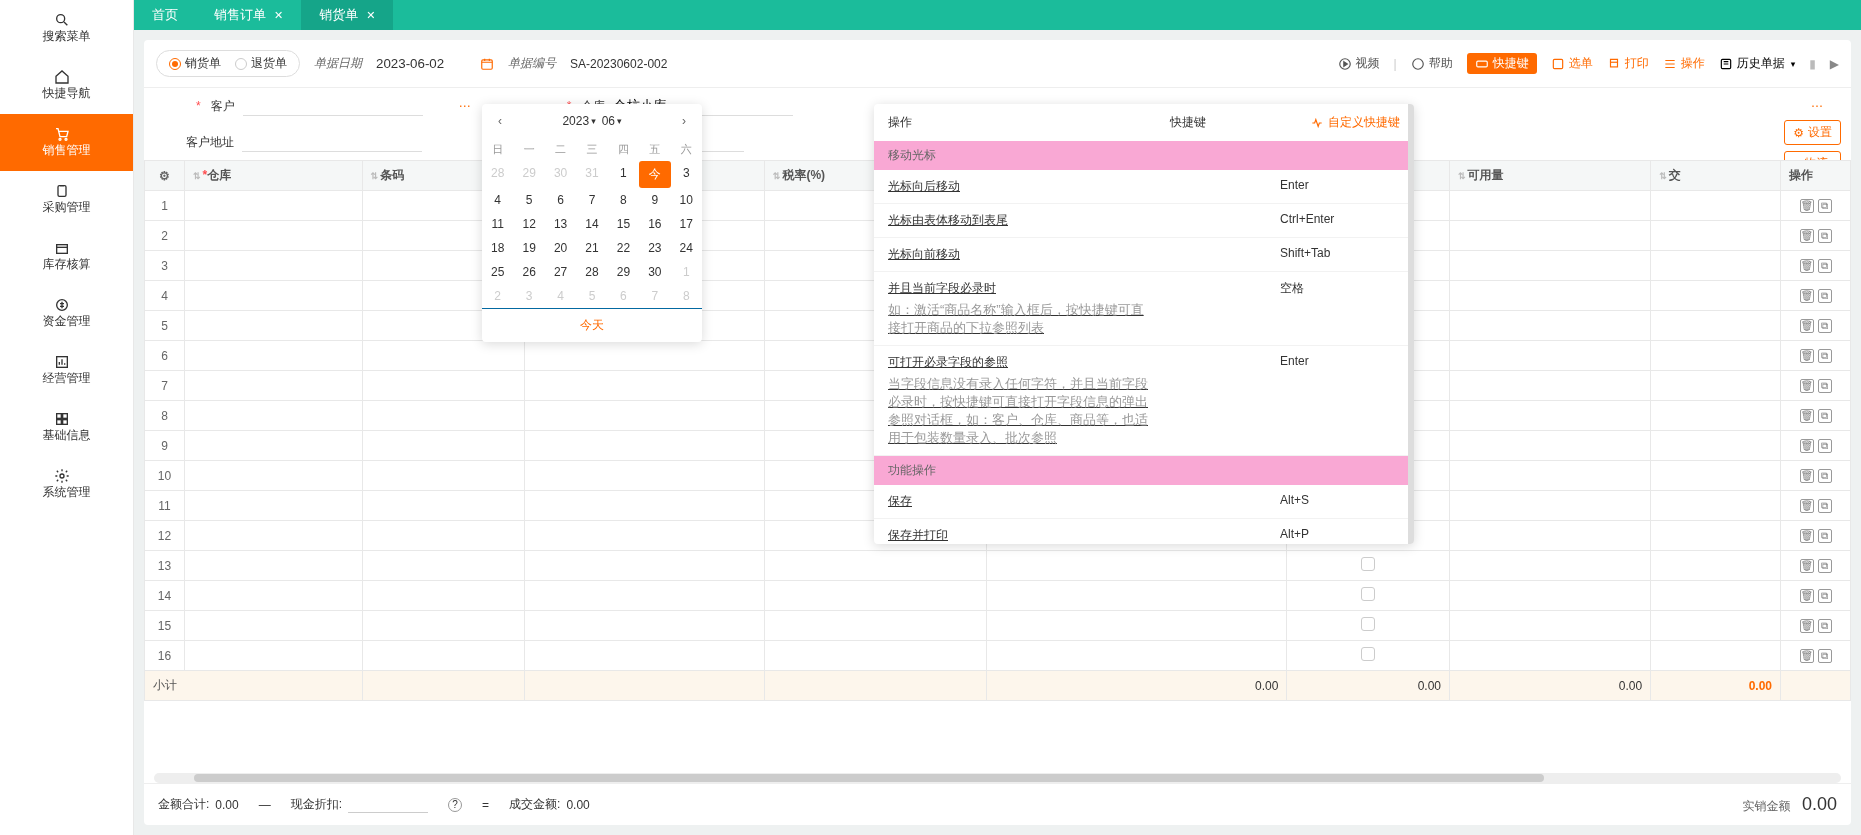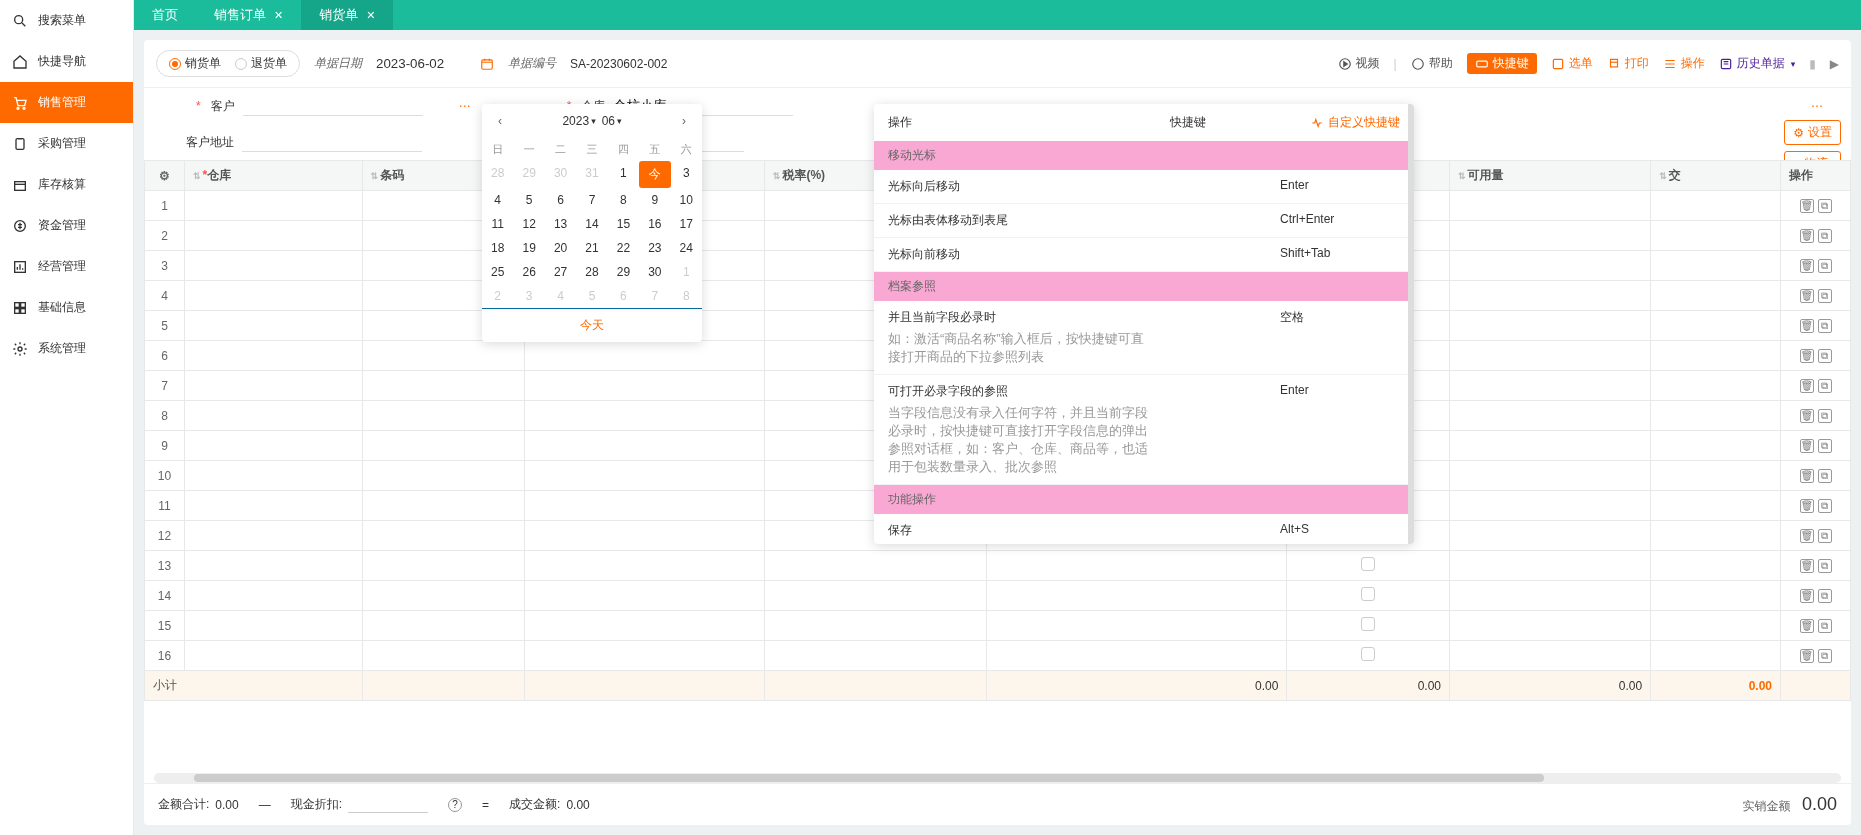--- a/index.html
+++ b/index.html
@@ -1,19 +1,19 @@
 <!DOCTYPE html>
 <html><head>
 <meta charset="utf-8">
 <style>
 * { box-sizing: border-box; margin: 0; padding: 0; }
 body { font-family: "Microsoft YaHei", Arial, sans-serif; font-size: 12px; color: #333; background: #f5f5f5; overflow: hidden; }
 .app { display: flex; height: 835px; width: 1861px; }
 .sidebar { width: 134px; background: #fff; border-right: 1px solid #e8e8e8; }
-.side-item { display: flex; align-items: center; padding: 12px 12px; cursor: pointer; color: #333; }
+.side-item { display: flex; align-items: center; padding: 12px 12px; cursor: pointer; color: #333; flex-direction: column; }
 .side-item.active { background: #ff6a00; color: #fff; }
 .side-item .icn { width: 16px; height: 16px; margin-right: 10px; display: inline-flex; align-items: center; justify-content: center; }
 .main { flex: 1; display: flex; flex-direction: column; background: #eef1f1; position: relative; }
 .tabs { height: 30px; background: #1bbc9b; display: flex; align-items: stretch; }
 .tab { padding: 0 18px; display: flex; align-items: center; color: #fff; cursor: pointer; font-size: 13px; }
 .tab.active { background: #15a589; }
 .tab .x { margin-left: 8px; font-size: 11px; }
 .content { flex: 1; padding: 10px; overflow: hidden; position: relative; }
 .panel { background: #fff; border-radius: 4px; position: relative; height: 100%; display: flex; flex-direction: column; }
 .topbar { display: flex; align-items: center; padding: 10px 12px; border-bottom: 1px solid #eee; gap: 14px; }
@@ -68,21 +68,21 @@
 .cal-grid .day.today { background: #ff6a00; color: #fff; border-radius: 3px; }
 .cal-foot { text-align: center; padding: 8px; color: #ff6a00; cursor: pointer; border-top: 1px solid #0369a1; }
 
 .shortcuts { position: absolute; top: 74px; left: 740px; width: 540px; max-height: 440px; background: #fff; box-shadow: 0 2px 12px rgba(0,0,0,.15); border-radius: 4px; z-index: 20; display: flex; flex-direction: column; overflow: hidden; }
 .sc-head { display: flex; align-items: center; padding: 10px 14px; }
 .sc-head .t1 { flex: 1; }
 .sc-custom { color: #ff6a00; display: flex; align-items: center; gap: 4px; cursor: pointer; }
 .sc-body { overflow-y: auto; }
 .sc-section { background: #f9a8d4; padding: 6px 14px; color: #666; }
 .sc-row { display: flex; padding: 8px 14px; border-bottom: 1px solid #f2f2f2; }
-.sc-row .op { flex: 1; }
+.sc-row .op { flex: 1; text-decoration: underline; }
 .sc-row .key { width: 120px; color: #333; }
 .sc-row .desc { color: #999; font-size: 13px; margin-top: 4px; max-width: 260px; }
 .scroll-hint { position: absolute; right: 0; top: 0; bottom: 0; width: 6px; background: #ddd; }
 .hscroll { height: 10px; background: #eee; margin: 0 10px; border-radius: 5px; position: relative; }
 .hscroll .thumb { position: absolute; left: 40px; width: 80%; top: 1px; bottom: 1px; background: #ccc; border-radius: 5px; }
 svg { display: block; }
 </style>
 </head>
 <body>
 
@@ -249,21 +249,21 @@
                   <path d="M6 9V4h12v5"></path>
                 </svg>
               <span>打印</span>
             </div>
             <div class="tb-btn" style="color:#ff6a00">
               <svg class="icn-s" viewBox="0 0 24 24" fill="none" stroke="currentColor" stroke-width="2">
                   <path d="M4 6h16M4 12h16M4 18h16"></path>
                 </svg>
               <span>操作</span>
             </div>
-            <div class="tb-btn" style="color:#4c1d95">
+            <div class="tb-btn" style="color:#000000">
               <svg class="icn-s" viewBox="0 0 24 24" fill="none" stroke="currentColor" stroke-width="2">
                   <rect x="4" y="4" width="16" height="16" rx="2"></rect>
                   <path d="M8 8h8M8 12h8"></path>
                 </svg>
               <span>历史单据</span>
               <span style="font-size:9px;margin-left:2px">▾</span>
             </div>
             <span style="color:#bbb">▮</span>
             <span style="color:#888">▶</span>
           </div>
@@ -648,21 +648,20 @@
                 <div>光标由表体移动到表尾</div>
               </div>
               <div class="key">Ctrl+Enter</div>
             </div>
             <div class="sc-row">
               <div class="op">
                 <div>光标向前移动</div>
               </div>
               <div class="key">Shift+Tab</div>
             </div>
-            <div class="sc-section">档案参照</div>
             <div class="sc-row">
               <div class="op">
                 <div>并且当前字段必录时</div>
                 <div class="desc">如：激活“商品名称”输入框后，按快捷键可直接打开商品的下拉参照列表</div>
               </div>
               <div class="key">空格</div>
             </div>
             <div class="sc-row">
               <div class="op">
                 <div>可打开必录字段的参照</div>

